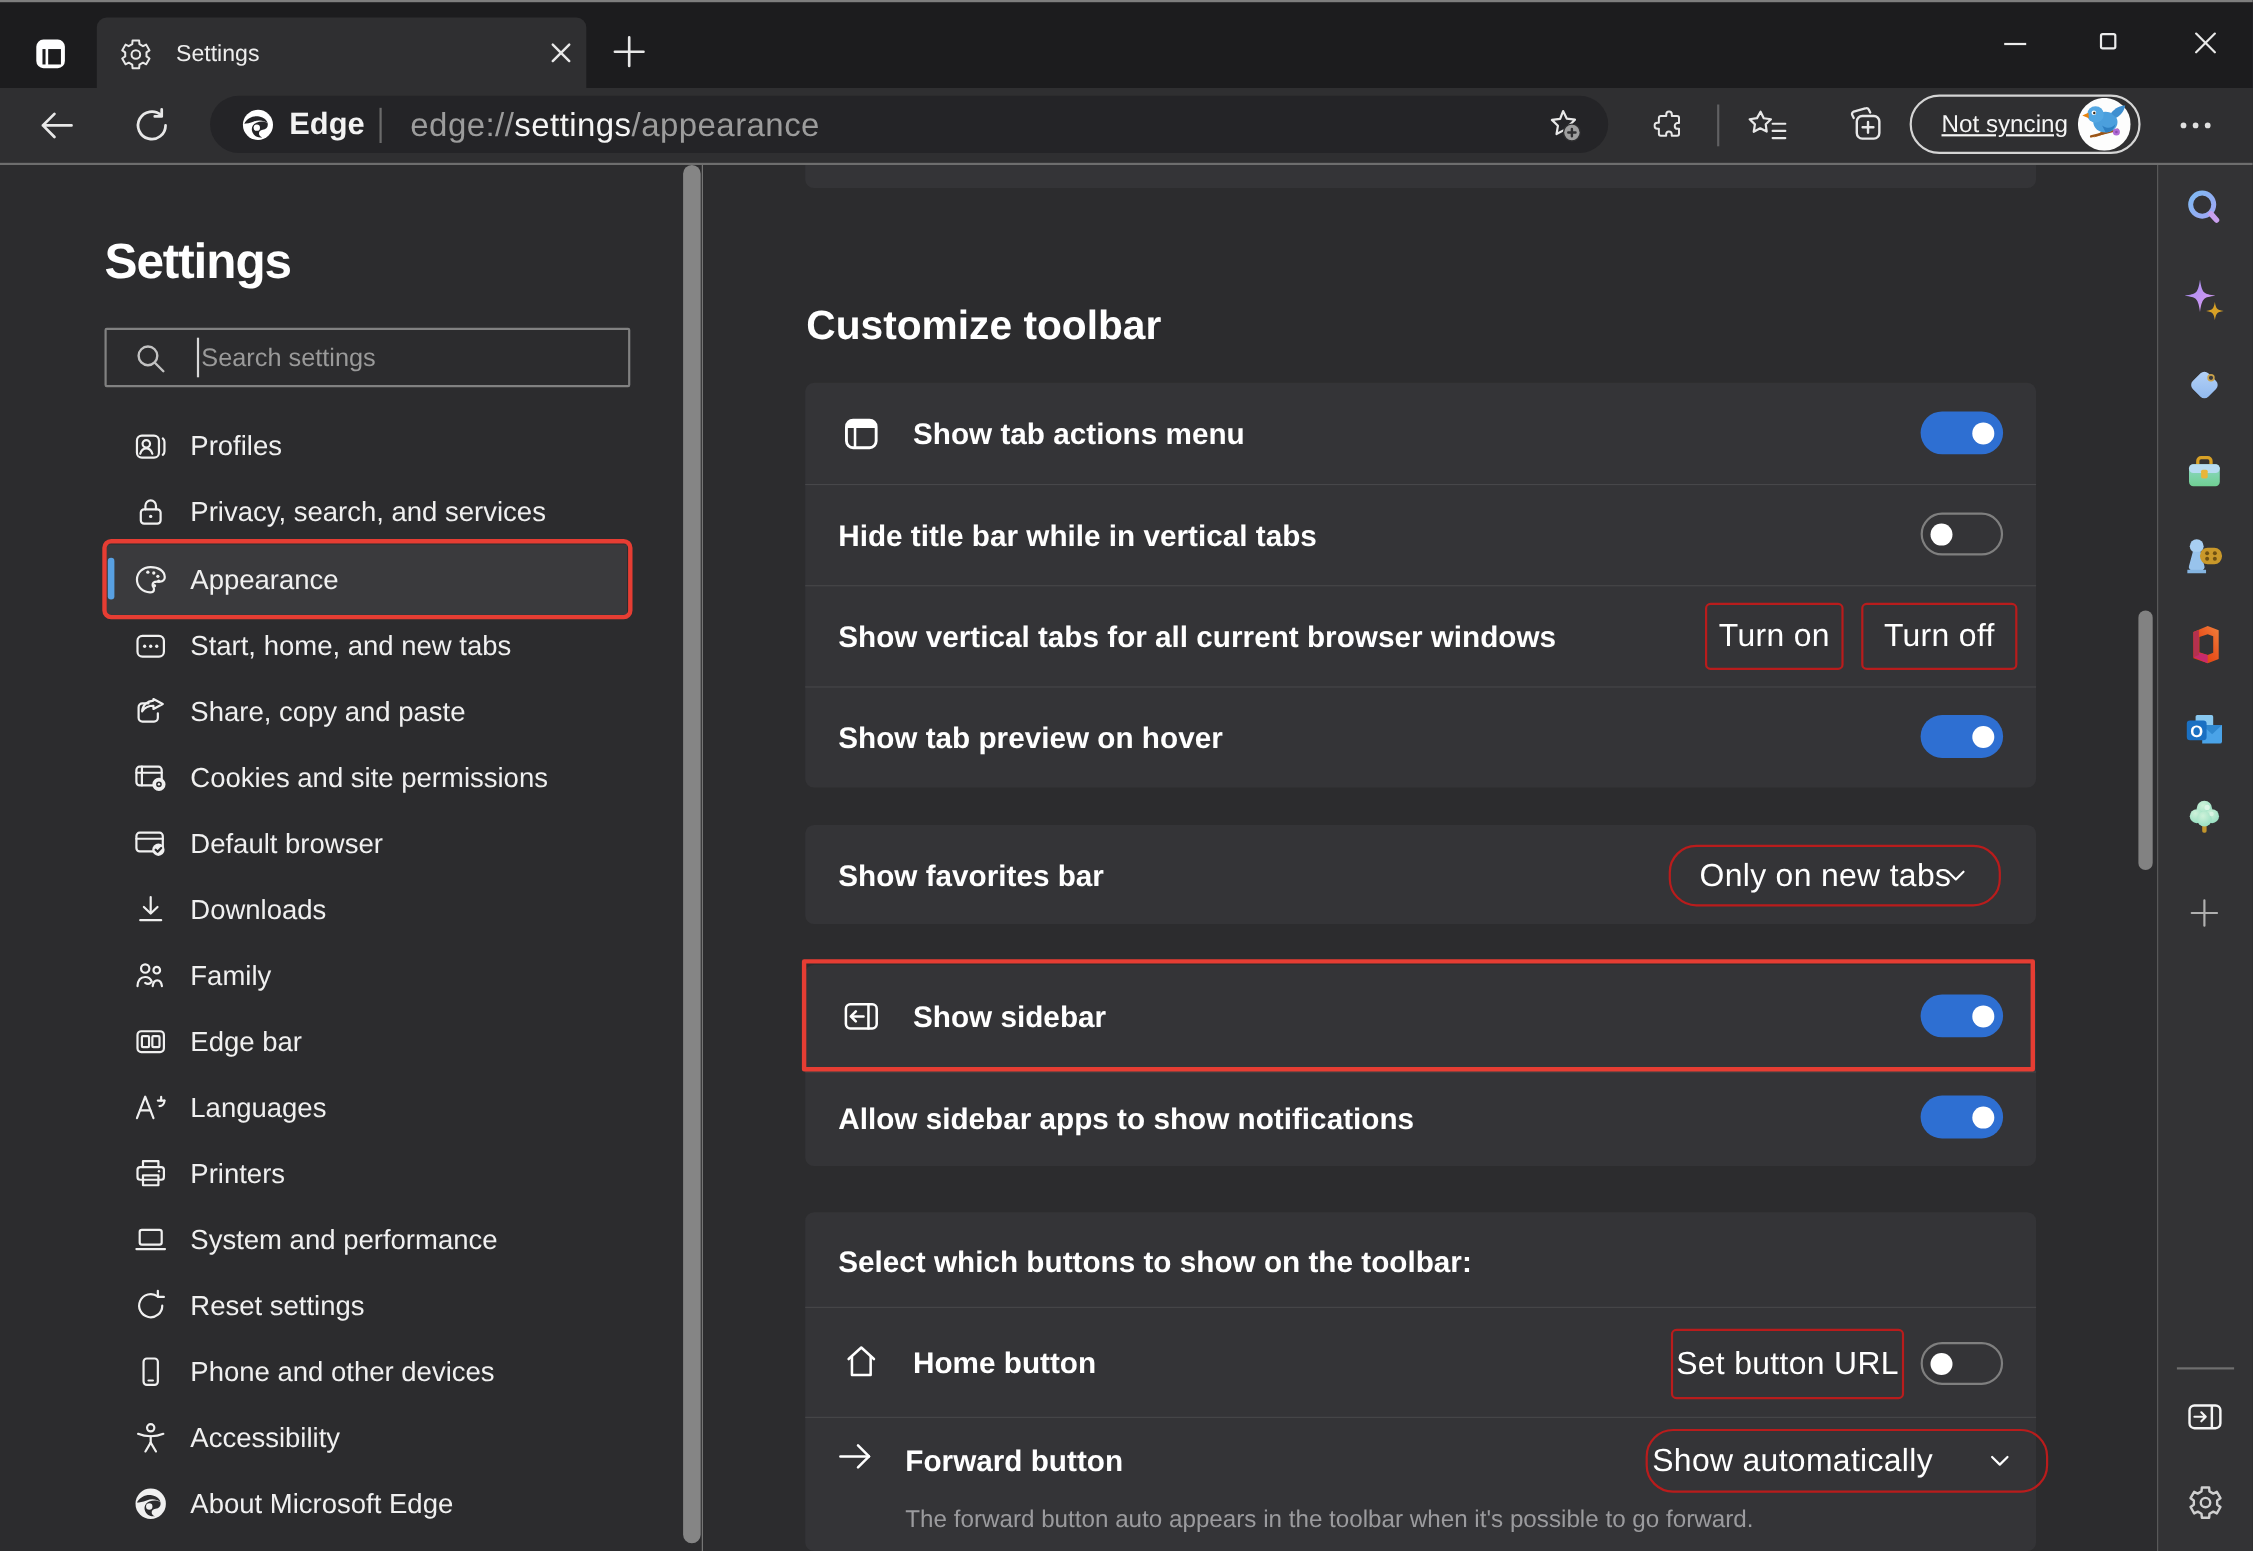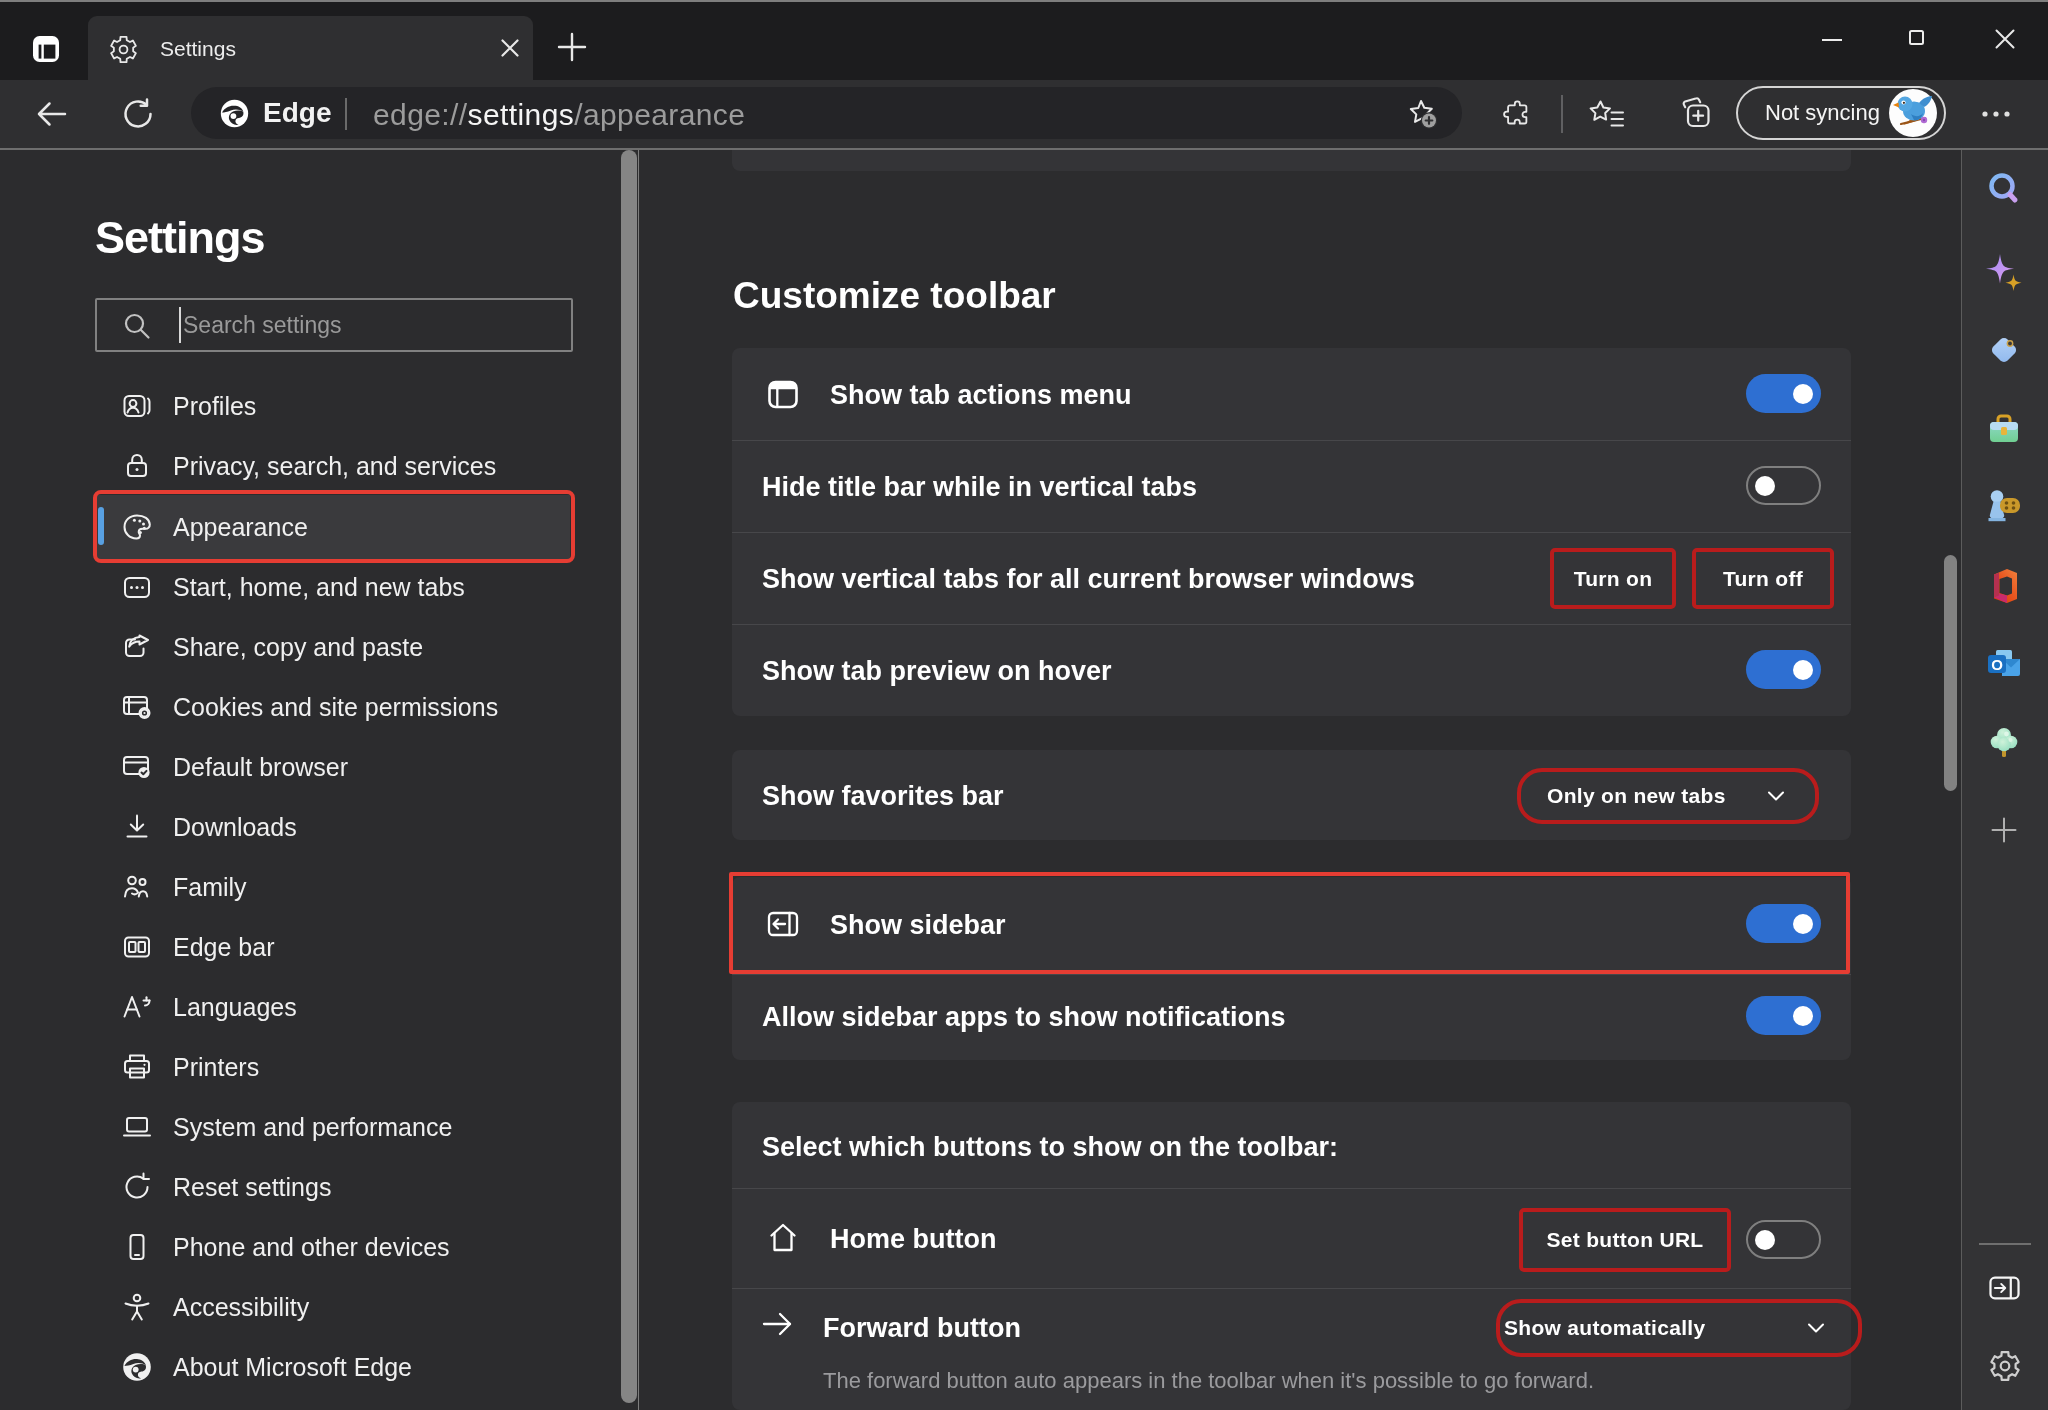--- a/index.html
+++ b/index.html
@@ -18,21 +18,21 @@
   
   #toolbar { left:0; top:80px; width:2048px; height:68px; background:#2f2f31; }
   #toolbarline { left:0; top:148px; width:2048px; height:2px; background:#6e6e6e; }
   #urlpill { left:191px; top:87px; width:1271px; height:52px; border-radius:26px; background:#242427; }
   #edgelabel { left:263px; top:97px; font-size:28px; line-height:32px; font-weight:bold; color:#f2f2f2; }
   #urlsep { left:345px; top:98px; width:2px; height:32px; background:#6a6a6a; }
   #urltext { left:373px; top:98px; font-size:30px; line-height:34px; letter-spacing:0.4px; color:#9c9c9c; }
   #urltext b { color:#f5f5f5; font-weight:normal; }
   #notsync { left:1736px; top:86px; width:210px; height:54px; border:2px solid #d5d5d5;
              border-radius:27px; }
-  #notsynctext { left:1765px; top:100px; font-size:22px; color:#f5f5f5; }
+  #notsynctext { left:1765px; top:100px; font-size:22px; color:#f5f5f5;text-decoration:underline; }
 
   
   #settingsh1 { left:95px; top:213px; font-size:45px; line-height:50px; letter-spacing:-1px; font-weight:bold; color:#fff; }
   #searchbox { left:95px; top:298px; width:478px; height:54px; border:2px solid #818181; border-radius:2px; }
   #searchph { left:183px; top:311px; font-size:23px; line-height:28px; color:#9a9a9a; }
   #caret { left:179px; top:307px; width:2px; height:36px; background:#d8d8d8; }
   .navitem { position:absolute; left:173px; font-size:25px; color:#f0f0f0; }
   .navicon { position:absolute; left:120px; }
   .nv { fill:none; stroke:#f0f0f0; stroke-width:2; stroke-linecap:round; stroke-linejoin:round; }
   .mi { fill:none; stroke:#fff; stroke-width:2.3; stroke-linecap:round; stroke-linejoin:round; }
@@ -46,22 +46,22 @@
   .card { position:absolute; left:732px; width:1119px; background:#343437; border-radius:8px; }
   .rowlabel { position:absolute; font-size:27px; font-weight:bold; color:#fff; }
   .divider { position:absolute; left:732px; width:1119px; height:1px; background:#47474a; }
   #mainh { left:733px; top:276px; font-size:37px; line-height:40px; font-weight:bold; color:#fff; }
 
   .toggle-on { position:absolute; width:75px; height:39px; border-radius:20px; background:#2e6fd2; }
   .toggle-on .knob { position:absolute; right:8px; top:9.5px; width:20px; height:20px; border-radius:50%; background:#fff; }
   .toggle-off { position:absolute; width:75px; height:39px; border-radius:20px; border:2px solid #7f7f7f; }
   .toggle-off .knob { position:absolute; left:7px; top:7.5px; width:20px; height:20px; border-radius:50%; background:#fff; }
 
-  .btn { position:absolute; border:4px solid #b91c1c; border-radius:5px; color:#fff;
-         font-size:21px; letter-spacing:0.3px; display:flex; align-items:center; justify-content:center;font-weight:bold; }
+  .btn { position:absolute; border:2px solid #b91c1c; border-radius:5px; color:#fff;
+         font-size:29px; letter-spacing:0.3px; display:flex; align-items:center; justify-content:center; }
   .sel { justify-content:flex-start; padding-left:26px;border-radius:25px; }
   .sel svg { position:absolute; top:50%; margin-top:-11px; }
   .caption { position:absolute; color:#9b9b9e; font-size:22px; }
 
   .redrect { position:absolute; border:4px solid #e63d33; border-radius:8px; }
 
   
   #rightbar { left:1961px; top:150px; width:87px; height:1260px; background:#333335;
               border-left:1px solid #5c5c5c; }
   #rbarsep { left:1979px; top:1243px; width:52px; height:2px; background:#6f6f6f; }

